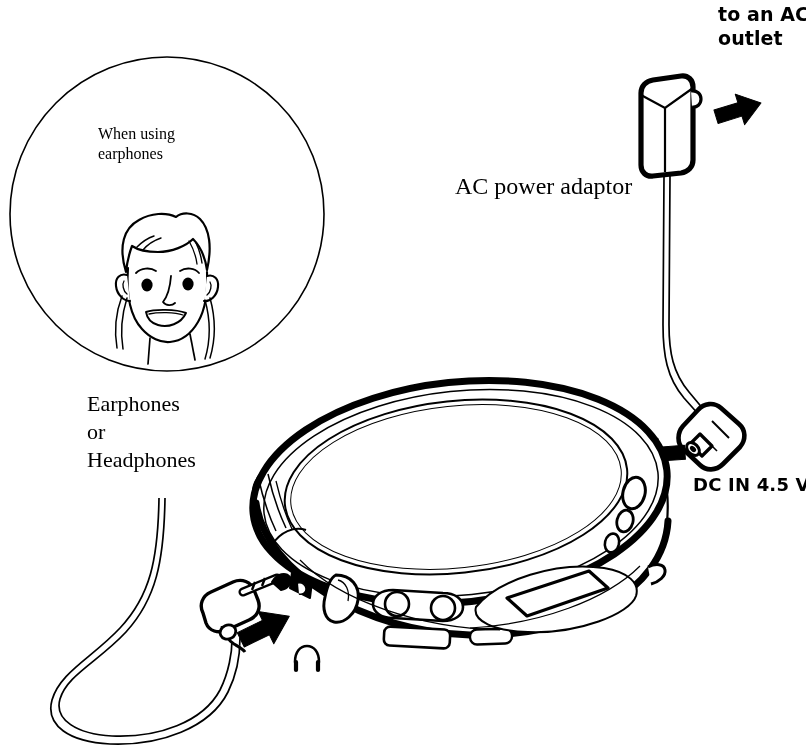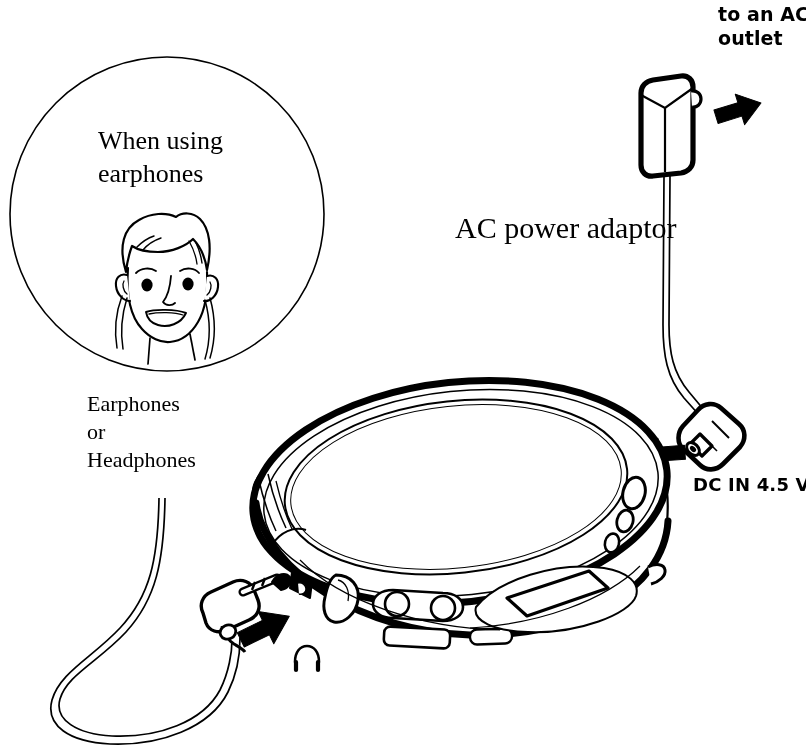--- a/index.html
+++ b/index.html
@@ -44,33 +44,32 @@
   }
   #label-ac-outlet {
     left: 718px;
     top: 2px;
     font-size: 19px;
     letter-spacing: 0.1px;
   }
   #label-ac-adaptor {
     left: 455px;
     top: 171px;
-    font-size: 30px;
-    margin-top: 38px;
+    font-size: 24px;
   }
   #label-dc-in {
     left: 693px;
     top: 473px;
     font-size: 18px;
     letter-spacing: 0.2px;
   }
   #label-when-using {
     left: 98px;
     top: 124px;
-    font-size: 26px;
+    font-size: 16px;
     text-align: left;
   }
   #label-earphones-or {
     left: 87px;
     top: 390px;
     font-size: 22px;
   }
 </style>
 </head>
 <body>

